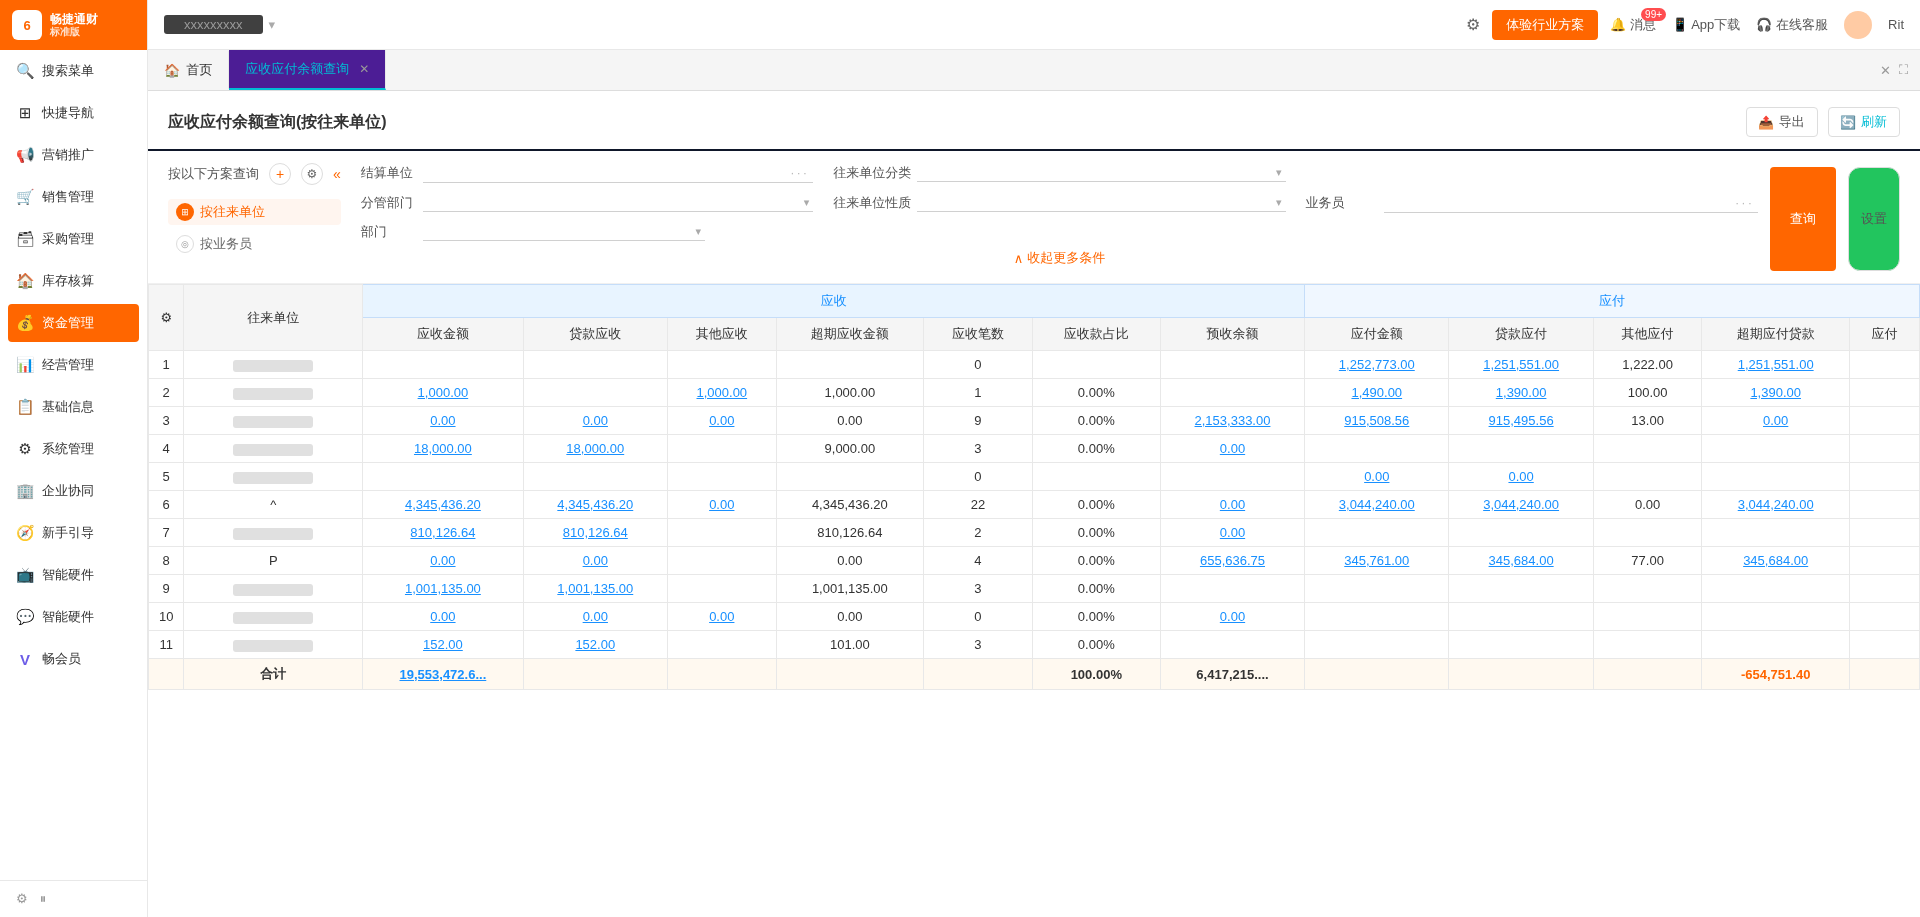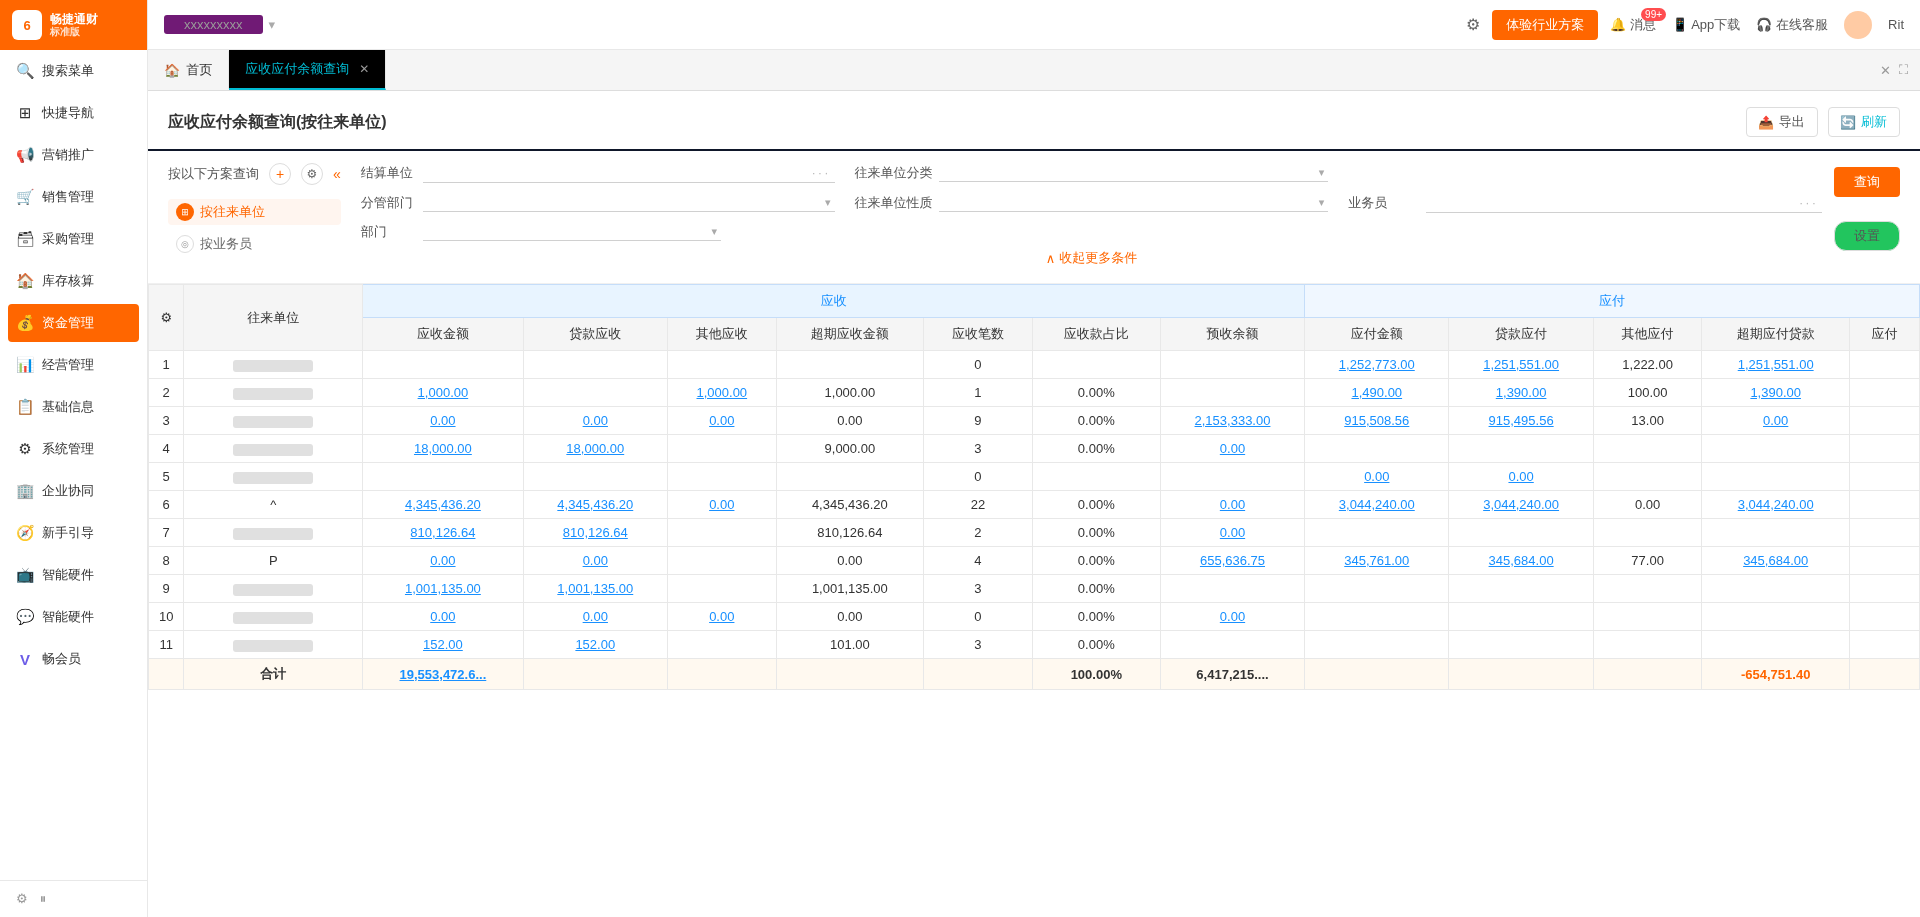--- a/index.html
+++ b/index.html
@@ -27,21 +27,21 @@
     .topbar-actions { display: flex; align-items: center; gap: 16px; color: #555; font-size: 13px; }
     .topbar-actions .badge-wrap { position: relative; }
     .topbar-actions .badge { background: #ff4d4f; color: #fff; border-radius: 10px; font-size: 10px; padding: 1px 4px; position: absolute; top: -8px; right: -10px; }
     .topbar-avatar { width: 28px; height: 28px; border-radius: 50%; background: #ffcba4; display: inline-block; }
     .gear-icon { font-size: 16px; color: #666; cursor: pointer; }
 
     
     .tabbar { background: #f5f5f5; display: flex; align-items: center; border-bottom: 1px solid #ddd; flex-shrink: 0; }
     .tab { padding: 10px 16px; cursor: pointer; color: #666; border-right: 1px solid #e8e8e8; display: flex; align-items: center; gap: 6px; font-size: 13px; }
     .tab.home { color: #333; }
-    .tab.active { background: #000000; color: #00bcd4; border-bottom: 2px solid #00bcd4; justify-content: flex-end; }
+    .tab.active { background: #4c1d95; color: #00bcd4; border-bottom: 2px solid #00bcd4; justify-content: flex-end; }
     .tab .close { color: #999; font-size: 12px; margin-left: 4px; }
     .tabbar-right { margin-left: auto; display: flex; align-items: center; gap: 8px; padding-right: 12px; color: #999; font-size: 16px; cursor: pointer; }
 
     
     .page-content { flex: 1; overflow: auto; background: #f0f2f5; padding: 0; }
     .page-inner { background: #fff; margin: 0; min-height: 100%; }
 
     
     .page-header { padding: 16px 20px 12px; display: flex; align-items: center; justify-content: space-between; border-bottom: 2px solid #0f172a; }
     .page-title { font-size: 16px; font-weight: 600; color: #333; }
@@ -141,21 +141,21 @@
   <div class="sidebar-footer">
     <span style="cursor:pointer;">⚙</span>
     <span style="cursor:pointer;">⏸</span>
   </div>
 </div>
 
 <div class="main">
 
   <div class="topbar">
     <div class="topbar-breadcrumb">
-      <span class="company" style="background:#701a75;color:#999;padding:2px 20px;border-radius:3px;">xxxxxxxxx</span>
+      <span class="company" style="background:#404040;color:#999;padding:2px 20px;border-radius:3px;">xxxxxxxxx</span>
       <span style="color:#aaa;">▾</span>
     </div>
     <span class="gear-icon">⚙</span>
     <button class="topbar-btn-orange">体验行业方案</button>
     <div class="topbar-actions">
       <div class="badge-wrap">
         <span>🔔</span>
         <span>消息</span>
         <span class="badge">99+</span>
       </div>
@@ -270,21 +270,21 @@
                 </div>
               </div>
             </div>
 
             <div style="text-align:center;padding:4px;color:#ff6600;font-size:12px;cursor:pointer;display:flex;align-items:center;justify-content:center;gap:4px;">
               <span>∧</span>
               <span>收起更多条件</span>
             </div>
           </div>
 
-          <div style="display:flex;flex-direction:column;gap:24px;flex-shrink:0;padding-top:4px;">
+          <div style="display:flex;flex-direction:row;gap:12px;flex-shrink:0;padding-top:4px;">
             <button class="btn-query">查询</button>
             <button class="btn-setting">设置</button>
           </div>
         </div>
       </div>
 
       <div class="table-wrap">
         <table>
           <thead>
             <tr>

